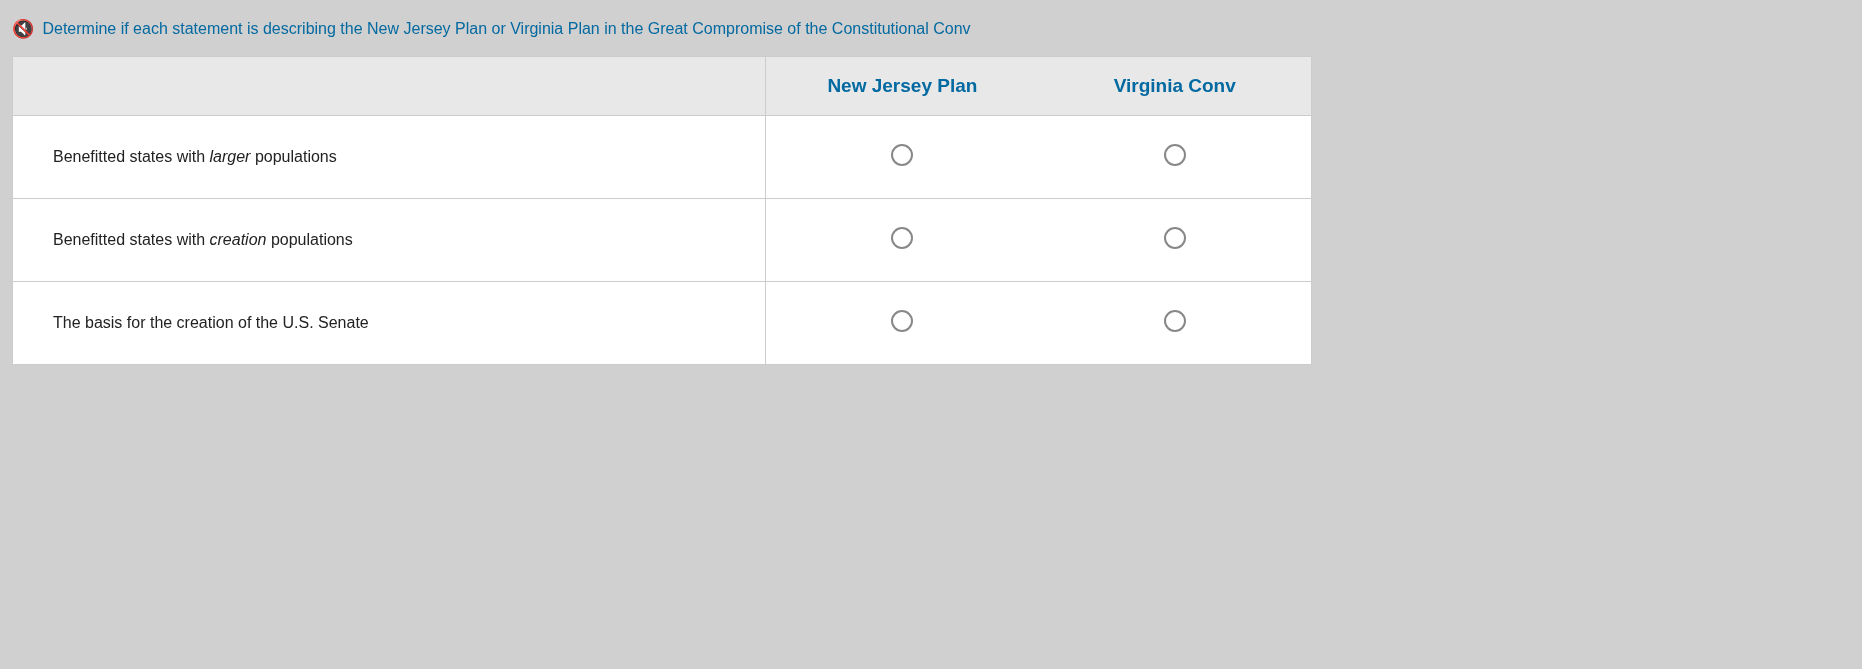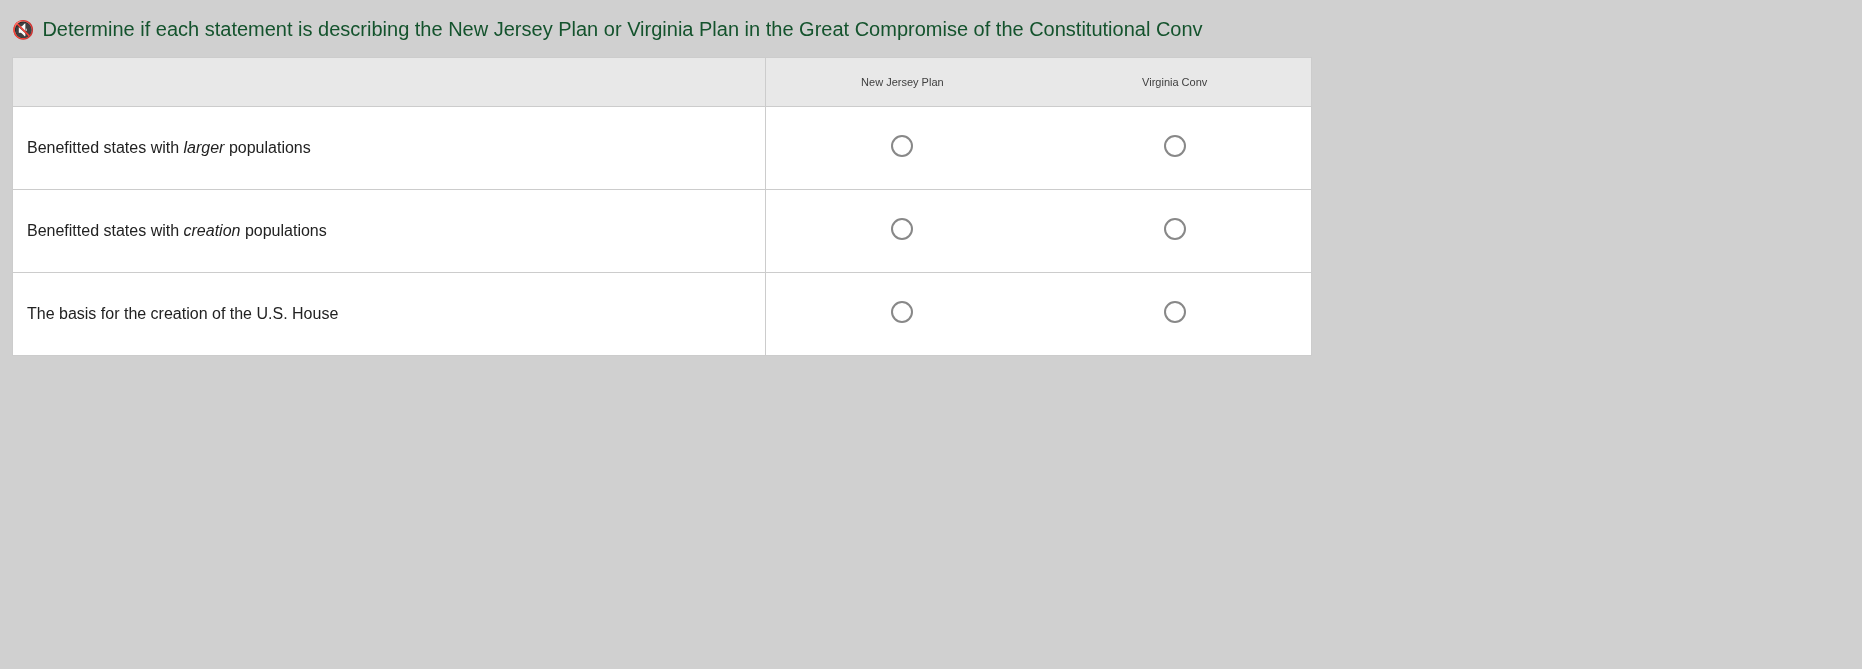--- a/index.html
+++ b/index.html
@@ -30,45 +30,45 @@
     }
 
     .mute-icon {
       margin-right: 8px;
       font-size: 18px;
       color: #555;
       cursor: pointer;
     }
 
     .instruction-text {
-      font-size: 20px;
-      color: #14532d;
+      font-size: 16px;
+      color: #0369a1;
     }
 
     .table-container {
       background-color: #ffffff;
       border: 1px solid #ccc;
       width: 1300px;
       margin-left: 12px;
     }
 
     table {
       width: 100%;
       border-collapse: collapse;
     }
 
     .header-row {
       background-color: #e8e8e8;
     }
 
     .header-row th {
       padding: 18px 30px;
-      font-weight: normal;
-      font-size: 11px;
-      color: #404040;
+      font-weight: bold;
+      font-size: 19px;
+      color: #0369a1;
       text-align: center;
       border-bottom: 1px solid #ccc;
     }
 
     .header-row th.label-col {
       text-align: left;
       width: 58%;
       border-right: 1px solid #ccc;
     }
 
@@ -78,21 +78,21 @@
 
     tbody tr {
       border-bottom: 1px solid #ccc;
     }
 
     tbody tr:last-child {
       border-bottom: none;
     }
 
     tbody td {
-      padding: 28px 14px;
+      padding: 28px 40px;
       font-size: 16px;
       color: #222;
       vertical-align: middle;
     }
 
     tbody td.label-col {
       border-right: 1px solid #ccc;
       width: 58%;
     }
 
@@ -137,19 +137,19 @@
           <td class="label-col">Benefitted states with <em>larger</em> populations</td>
           <td class="radio-col"><span class="radio-circle"></span></td>
           <td class="radio-col"><span class="radio-circle"></span></td>
         </tr>
         <tr>
           <td class="label-col">Benefitted states with <em>creation</em> populations</td>
           <td class="radio-col"><span class="radio-circle"></span></td>
           <td class="radio-col"><span class="radio-circle"></span></td>
         </tr>
         <tr>
-          <td class="label-col">The basis for the creation of the U.S. House</td>
+          <td class="label-col">The basis for the creation of the U.S. Senate</td>
           <td class="radio-col"><span class="radio-circle"></span></td>
           <td class="radio-col"><span class="radio-circle"></span></td>
         </tr>
       </tbody>
   </table>
 </div>
 
 </body></html>

